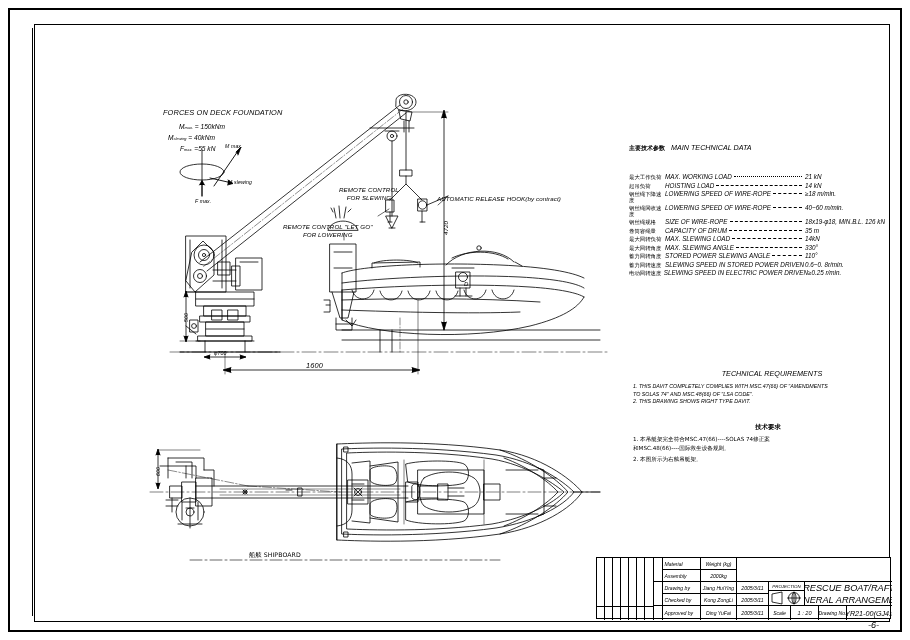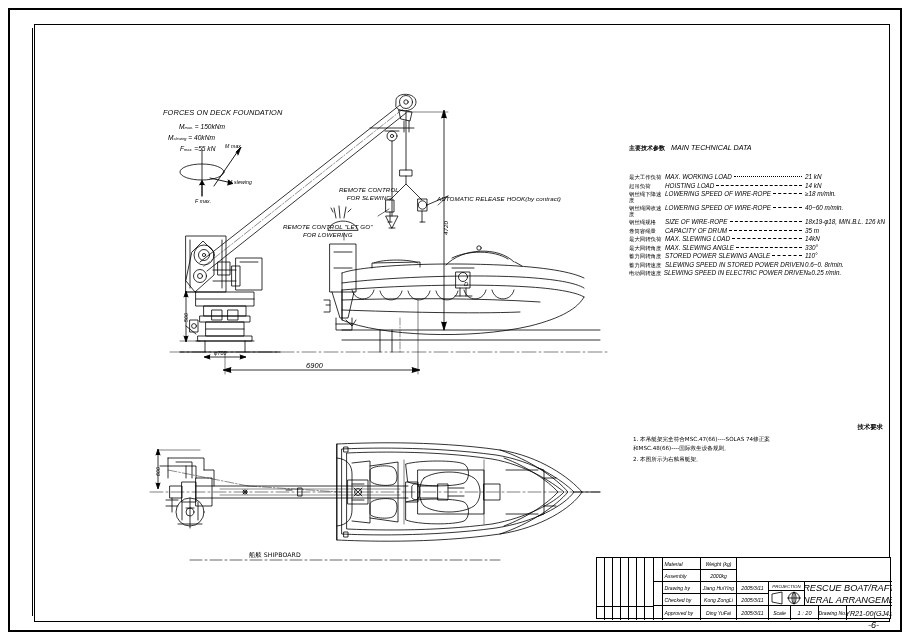--- a/index.html
+++ b/index.html
@@ -26,21 +26,21 @@
   #tech .lbl{font-size:6.3px;font-style:italic;white-space:nowrap;}
   #tech .gap{flex:1 1 auto;border-bottom:0px;position:relative;height:7px;}
   #tech .val{width:92px;font-size:6.3px;font-style:italic;white-space:nowrap;text-align:left;}
   .leader{position:absolute;bottom:2px;left:2px;right:3px;border-bottom:1px dotted #000;}
   .leader.dash{border-bottom:1px dashed #000;}
   
   #req{position:absolute;left:633px;top:369px;width:250px;}
   #req .ttl{text-align:center;font-size:7.2px;font-style:italic;margin-bottom:5px;padding-left:28px;}
   #req .line{font-size:5.3px;font-style:italic;line-height:1.42;white-space:nowrap;}
   #cnreq{position:absolute;left:633px;top:423px;width:250px;}
-  #cnreq .ttl{text-align:right;font-size:6.4px;font-family:"DejaVu Sans",sans-serif;font-weight:bold;padding-left:20px;margin-bottom:3px;}
+  #cnreq .ttl{text-align:center;font-size:6.4px;font-family:"DejaVu Sans",sans-serif;font-weight:bold;padding-left:20px;margin-bottom:3px;}
   #cnreq .line{font-size:5.6px;font-family:"DejaVu Sans",sans-serif;line-height:1.55;white-space:nowrap;}
   
   #tblock{position:absolute;left:596px;top:557px;width:295px;height:62px;border:1.4px solid #000;box-sizing:border-box;background:#fff;}
   #tblock .cell{position:absolute;box-sizing:border-box;border-right:1px solid #000;border-bottom:1px solid #000;font-size:5.1px;font-style:italic;display:flex;align-items:center;justify-content:center;overflow:hidden;white-space:nowrap;}
   #tblock .nb{border-right:none;}
   #tblock .nbb{border-bottom:none;}
   #tblock .left{justify-content:flex-start;padding-left:1.5px;}
   .bigttl{font-size:9.2px;font-style:italic;}
   .pagenum{position:absolute;font-size:9px;font-style:italic;}
   .fx{position:absolute;font-size:6.6px;font-style:italic;}
@@ -315,21 +315,21 @@
   <div class="fx" style="left:168px;top:134px;">M<span class="sub">slewing</span> <span>= 40kNm</span></div>
   <div class="fx" style="left:180px;top:145px;">F<span class="sub">max.</span> <span>=55 kN</span></div>
   <div class="txt t5" style="left:225px;top:143px;">M max.</div>
   <div class="txt t5" style="left:228px;top:179px;">M slewing</div>
   <div class="txt t5" style="left:195px;top:198px;">F max.</div>
 
   <div class="txt t6" style="left:339px;top:186px;line-height:1.25;text-align:center;">REMOTE CONTROL<br>FOR SLEWING</div>
   <div class="txt t6" style="left:283px;top:223px;line-height:1.25;text-align:center;">REMOTE CONTROL "LET GO"<br>FOR LOWERING</div>
   <div class="txt t6" style="left:437px;top:195px;">AUTOMATIC RELEASE HOOK(by contract)</div>
 
-  <div class="txt t7" style="left:306px;top:361px;">6900</div>
+  <div class="txt t7" style="left:306px;top:361px;">1600</div>
   <div class="txt t6 vert" style="left:442px;top:235px;">4720</div>
   <div class="txt t5" style="left:214px;top:350px;">φ700</div>
   <div class="txt t5 vert" style="left:183px;top:322px;">500</div>
   <div class="txt t5 vert" style="left:155px;top:476px;">600</div>
 
   <div class="txt t6 cn" style="left:249px;top:551px;">船舷 SHIPBOARD</div>
 
   <div id="tech">
     <div class="hdrow">
       <div class="hdcn">主要技术参数</div>
@@ -419,20 +419,26 @@
     <div class="row">
         <div class="cn2">电动回转速度</div>
         <div class="lbl">SLEWING SPEED IN ELECTRIC POWER DRIVEN</div>
         <div class="gap">
           <span class="leader"></span>
         </div>
         <div class="val">≥0.25 r/min.</div>
       </div>
   </div>
 
+  <div id="req">
+    <div class="ttl">TECHNICAL REQUIREMENTS</div>
+    <div class="line">1. THIS DAVIT COMPLETELY COMPLIES WITH MSC.47(66) OF "AMENDMENTS</div>
+    <div class="line">TO SOLAS 74" AND MSC.48(66) OF "LSA CODE".</div>
+    <div class="line">2. THIS DRAWING SHOWS RIGHT TYPE DAVIT.</div>
+  </div>
 
   <div id="cnreq">
     <div class="ttl">技术要求</div>
     <div class="line">1. 本吊艇架完全符合MSC.47(66)----SOLAS 74修正案</div>
     <div class="line">   和MSC.48(66)----国际救生设备规则。</div>
     <div class="line" style="margin-top:3px;">2. 本图所示为右舷吊艇架。</div>
   </div>
 
   <div id="tblock">
 

